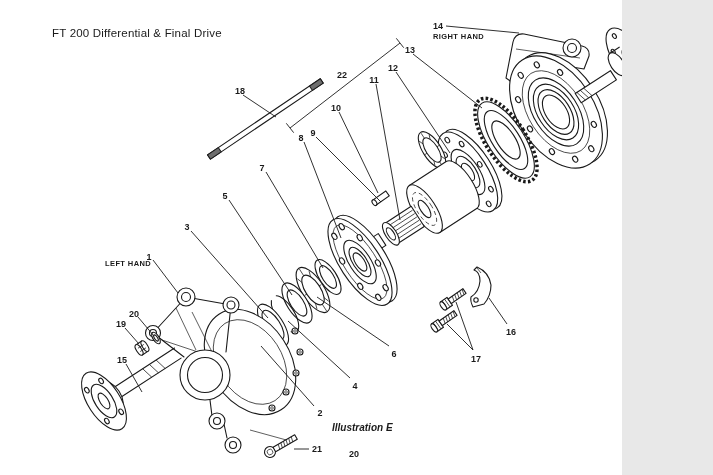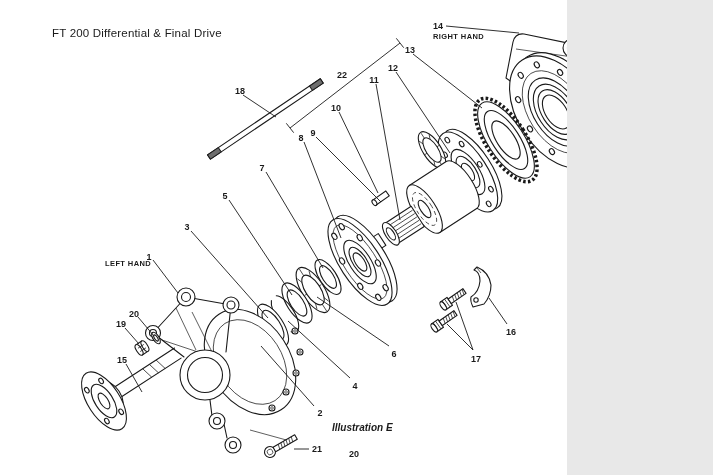--- a/index.html
+++ b/index.html
@@ -1,17 +1,17 @@
 <!DOCTYPE html>
 <html style="--ink: #1a1a1a; --bg: #ffffff;"><head>
 <meta charset="utf-8">
 <style>
   :root{ --ink:#1a1a1a; --bg:#ffffff; }
   html,body{margin:0;padding:0;background:#e8e8e8;}
-  .page{width:567px;height:475px;background:var(--bg);position:relative;overflow:hidden;}
+  .page{width:622px;height:475px;background:var(--bg);position:relative;overflow:hidden;}
   svg{display:block;}
   svg text{font-family:"Liberation Sans","DejaVu Sans",sans-serif;fill:var(--ink);}
   .title{font-size:11.5px;letter-spacing:.2px;}
   .n{font-size:9px;font-weight:bold;text-anchor:middle;}
   .hand{font-size:7.5px;font-weight:bold;letter-spacing:.4px;}
   .cap{font-size:10px;font-style:italic;font-weight:bold;}
   .pg{font-size:9px;font-weight:bold;}
   .s{stroke:var(--ink);stroke-width:1.1;fill:none;stroke-linecap:round;stroke-linejoin:round;}
   .sf{stroke:var(--ink);stroke-width:1.1;fill:#fff;stroke-linejoin:round;}
   .thin{stroke:var(--ink);stroke-width:.7;fill:none;}

